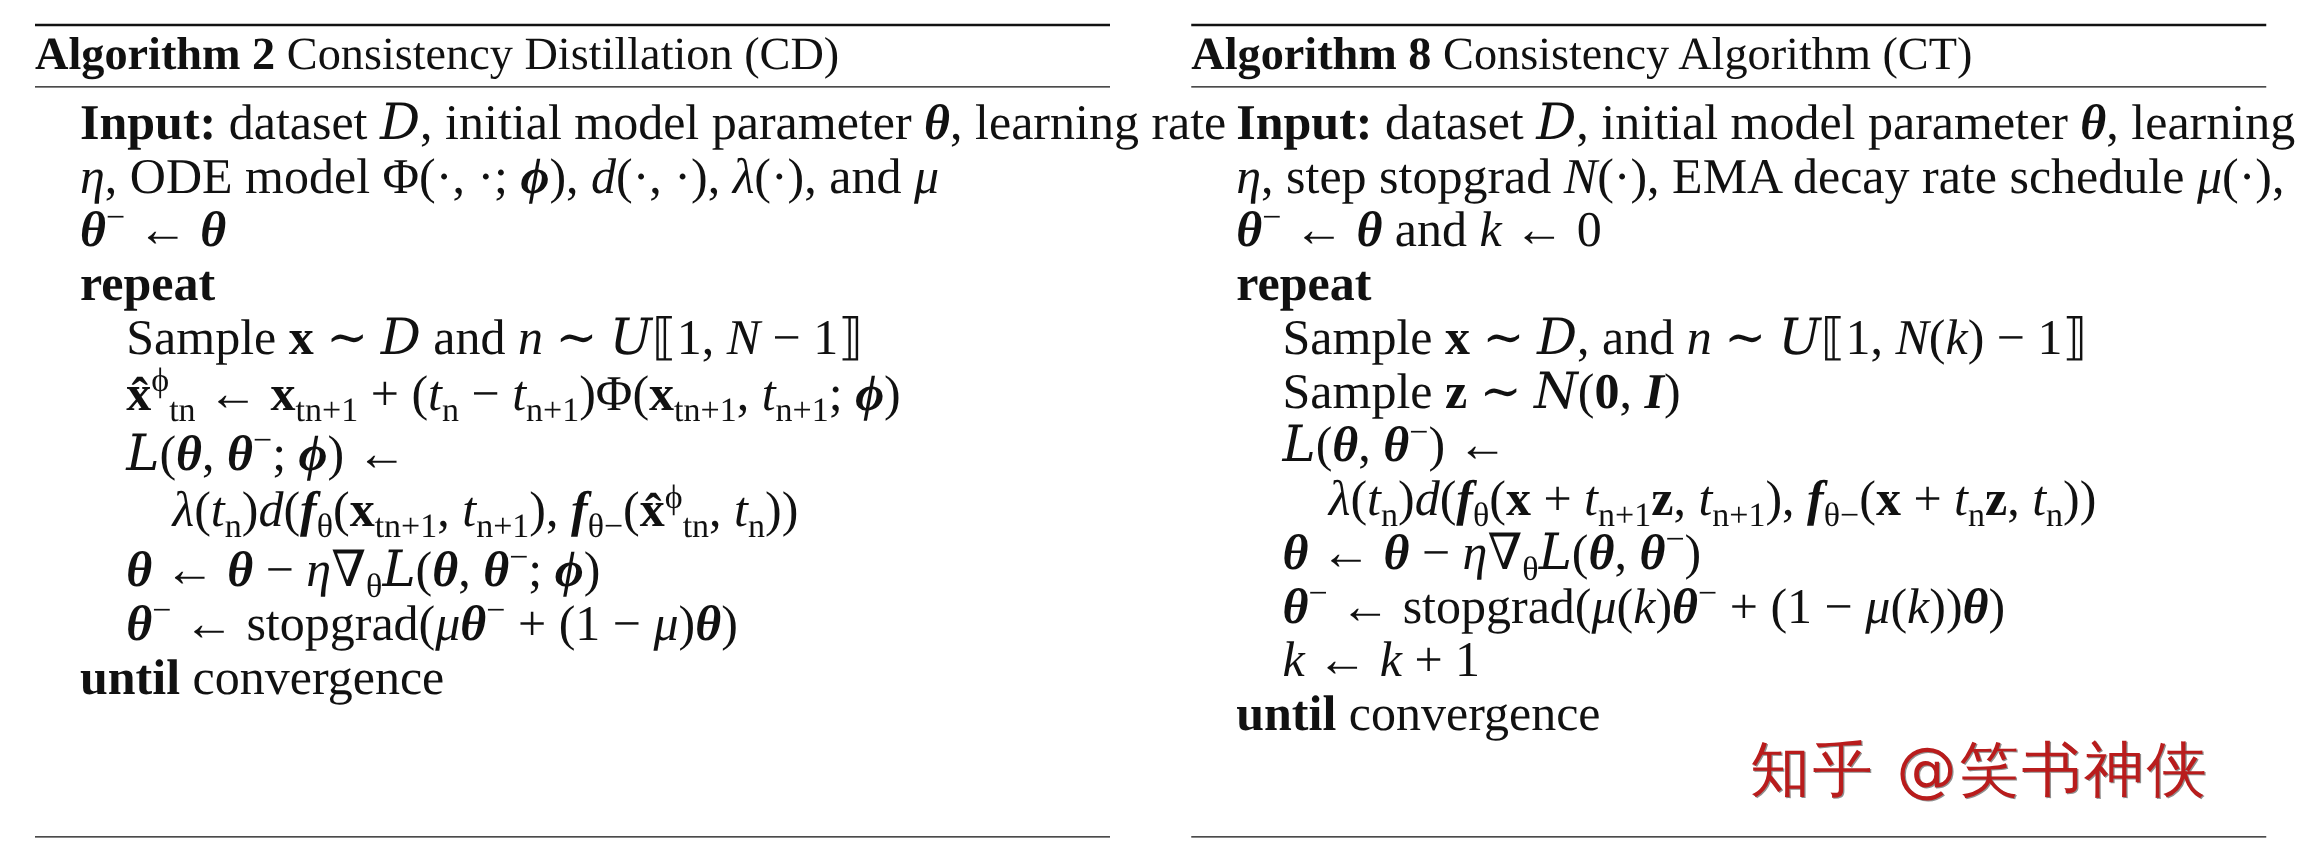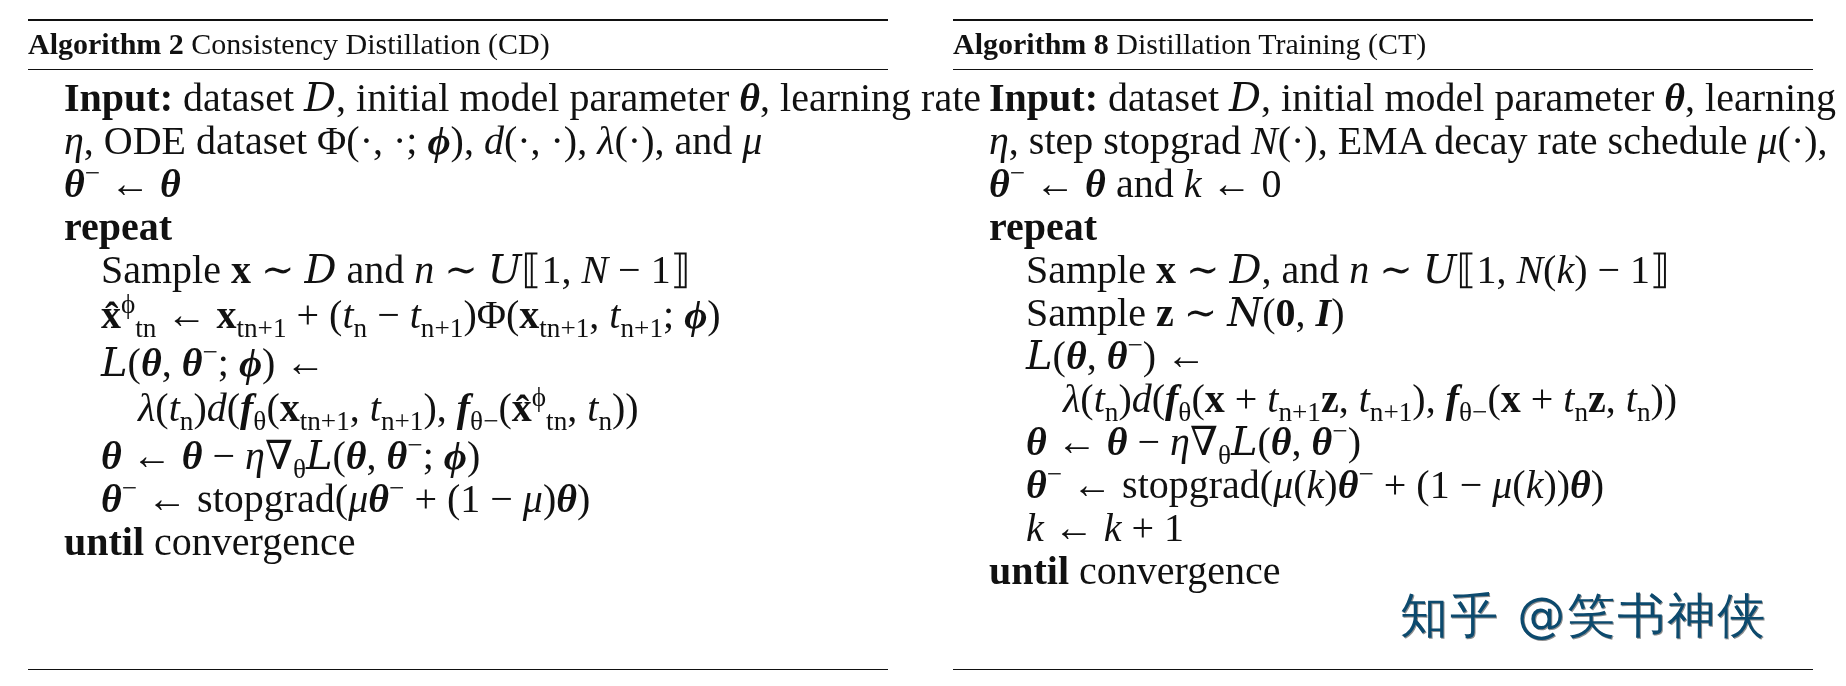--- a/index.html
+++ b/index.html
@@ -10,21 +10,21 @@
   }
   .algo {
     position: absolute; top: 19px;
   }
   #algo-cd { left: 28px; width: 860px; }
   #algo-ct { left: 953px; width: 860px; }
   .rule-top { height: 0; border-top: 2.6px solid #111; }
   .rule-mid { height: 0; border-top: 1.6px solid #111; }
   .rule-bot { height: 0; border-top: 1.6px solid #111; position: absolute; left: 0; right: 0; }
   .algo-title {
-    font-size: 30px; line-height: 46px; height: 48px; padding-left: 0;
+    font-size: 37px; line-height: 46px; height: 48px; padding-left: 0;
     white-space: nowrap;
   }
   .algo-title .lbl { font-weight: bold; }
   .algo-body { padding-top: 6px; }
   .line {
     font-size: 40px; line-height: 43px; height: 43px; white-space: nowrap;
     position: relative;
   }
   .line.tall { height: 50px; line-height: 48px; }
   .i0 { padding-left: 36px; }
@@ -32,56 +32,56 @@
   .i2 { padding-left: 110px; }
   .b { font-weight: bold; }
   .m { font-style: italic; }
   .mb { font-style: italic; font-weight: bold; }
   .sub { font-size: 0.68em; vertical-align: -0.32em; line-height: 0; }
   .sup { font-size: 0.68em; vertical-align: 0.55em; line-height: 0; }
   .cal { font-family: "DejaVu Serif", serif; font-style: italic; }
   .watermark {
     position: absolute; left: 1400px; top: 584px;
     font-family: "DejaVu Sans", sans-serif; font-size: 48px; letter-spacing: 2px;
-    color: #0c4a6e; white-space: nowrap;
+    color: #b91c1c; white-space: nowrap;
     text-shadow: 1px 1px 0 #8f8f8f;
     text-align: right;
   }
 </style>
 </head>
 <body>
 
 <div class="algo" id="algo-cd">
   <div class="rule-top"></div>
   <div class="algo-title">
     <span class="lbl">Algorithm 2</span>
     <span>Consistency Distillation (CD)</span>
   </div>
   <div class="rule-mid"></div>
   <div class="algo-body">
       <div class="line i0"><span class="b">Input:</span><span> dataset </span><span class="cal">D</span><span>, initial model parameter </span><span class="mb">θ</span><span>, learning rate</span></div>
-      <div class="line i0"><span class="m">η</span><span>, ODE dataset Φ(·, ·; </span><span class="mb">ϕ</span><span>), </span><span class="m">d</span><span>(·, ·), </span><span class="m">λ</span><span>(·), and </span><span class="m">μ</span></div>
+      <div class="line i0"><span class="m">η</span><span>, ODE model Φ(·, ·; </span><span class="mb">ϕ</span><span>), </span><span class="m">d</span><span>(·, ·), </span><span class="m">λ</span><span>(·), and </span><span class="m">μ</span></div>
       <div class="line i0"><span class="mb">θ</span><span class="sup">−</span><span> ← </span><span class="mb">θ</span></div>
       <div class="line i0"><span class="b">repeat</span></div>
       <div class="line i1"><span>Sample </span><span class="b">x</span><span> ∼ </span><span class="cal">D</span><span> and </span><span class="m">n</span><span> ∼ </span><span class="cal">U</span><span>⟦1, </span><span class="m">N</span><span> − 1⟧</span></div>
       <div class="line i1 tall"><span class="b">x̂</span><span class="sup">ϕ</span><span class="sub">tn</span><span> ← </span><span class="b">x</span><span class="sub">tn+1</span><span> + (</span><span class="m">t</span><span class="sub">n</span><span> − </span><span class="m">t</span><span class="sub">n+1</span><span>)Φ(</span><span class="b">x</span><span class="sub">tn+1</span><span>, </span><span class="m">t</span><span class="sub">n+1</span><span>; </span><span class="mb">ϕ</span><span>)</span></div>
       <div class="line i1"><span class="cal">L</span><span>(</span><span class="mb">θ</span><span>, </span><span class="mb">θ</span><span class="sup">−</span><span>; </span><span class="mb">ϕ</span><span>) ←</span></div>
       <div class="line i2 tall"><span class="m">λ</span><span>(</span><span class="m">t</span><span class="sub">n</span><span>)</span><span class="m">d</span><span>(</span><span class="mb">f</span><span class="sub">θ</span><span>(</span><span class="b">x</span><span class="sub">tn+1</span><span>, </span><span class="m">t</span><span class="sub">n+1</span><span>), </span><span class="mb">f</span><span class="sub">θ−</span><span>(</span><span class="b">x̂</span><span class="sup">ϕ</span><span class="sub">tn</span><span>, </span><span class="m">t</span><span class="sub">n</span><span>))</span></div>
       <div class="line i1"><span class="mb">θ</span><span> ← </span><span class="mb">θ</span><span> − </span><span class="m">η</span><span>∇</span><span class="sub">θ</span><span class="cal">L</span><span>(</span><span class="mb">θ</span><span>, </span><span class="mb">θ</span><span class="sup">−</span><span>; </span><span class="mb">ϕ</span><span>)</span></div>
       <div class="line i1"><span class="mb">θ</span><span class="sup">−</span><span> ← stopgrad(</span><span class="m">μ</span><span class="mb">θ</span><span class="sup">−</span><span> + (1 − </span><span class="m">μ</span><span>)</span><span class="mb">θ</span><span>)</span></div>
       <div class="line i0"><span class="b">until</span><span> convergence</span></div>
     </div>
   <div class="rule-bot" style="top:650px"></div>
 </div>
 
 <div class="algo" id="algo-ct">
   <div class="rule-top"></div>
   <div class="algo-title">
     <span class="lbl">Algorithm 8</span>
-    <span>Distillation Training (CT)</span>
+    <span>Consistency Algorithm (CT)</span>
   </div>
   <div class="rule-mid"></div>
   <div class="algo-body">
       <div class="line i0"><span class="b">Input:</span><span> dataset </span><span class="cal">D</span><span>, initial model parameter </span><span class="mb">θ</span><span>, learning rate</span></div>
       <div class="line i0"><span class="m">η</span><span>, step stopgrad </span><span class="m">N</span><span>(·), EMA decay rate schedule </span><span class="m">μ</span><span>(·),</span></div>
       <div class="line i0"><span class="mb">θ</span><span class="sup">−</span><span> ← </span><span class="mb">θ</span><span> and </span><span class="m">k</span><span> ← 0</span></div>
       <div class="line i0"><span class="b">repeat</span></div>
       <div class="line i1"><span>Sample </span><span class="b">x</span><span> ∼ </span><span class="cal">D</span><span>, and </span><span class="m">n</span><span> ∼ </span><span class="cal">U</span><span>⟦1, </span><span class="m">N</span><span>(</span><span class="m">k</span><span>) − 1⟧</span></div>
       <div class="line i1"><span>Sample </span><span class="b">z</span><span> ∼ </span><span class="cal">N</span><span>(</span><span class="b">0</span><span>, </span><span class="mb">I</span><span>)</span></div>
       <div class="line i1"><span class="cal">L</span><span>(</span><span class="mb">θ</span><span>, </span><span class="mb">θ</span><span class="sup">−</span><span>) ←</span></div>

